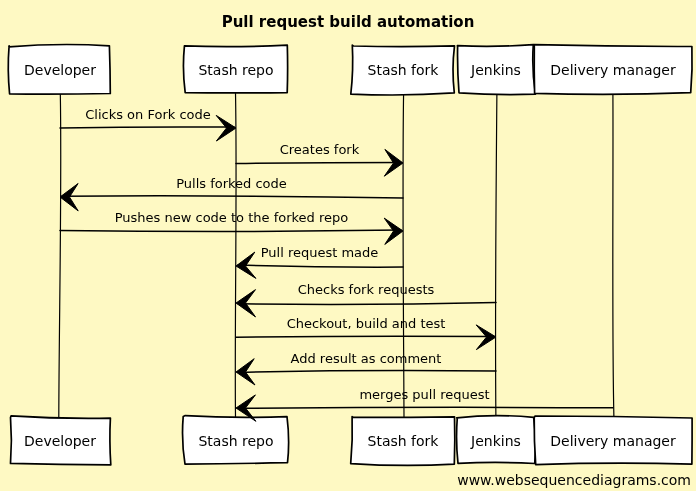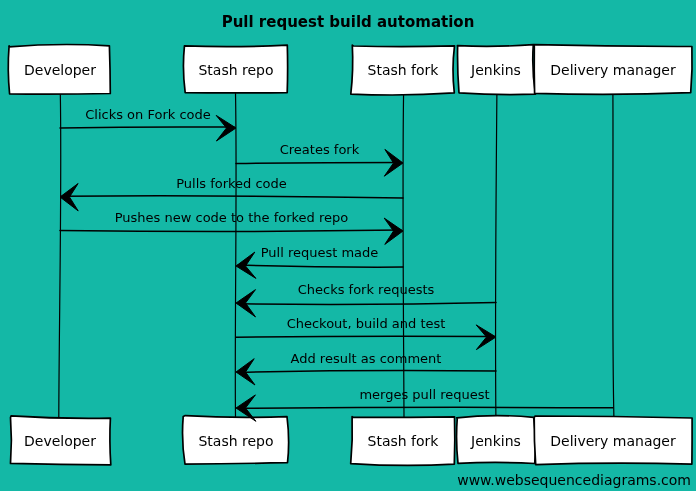--- a/index.html
+++ b/index.html
@@ -1,20 +1,20 @@
 <!DOCTYPE html>
 <html><head>
 <meta charset="utf-8">
 <style>
   html, body { margin: 0; padding: 0; background: #ffffff; }
   .stage {
     position: relative;
     width: 696px;
     height: 491px;
-    background: #14b8a6;
+    background: #fef9c3;
     overflow: hidden;
     font-family: "DejaVu Sans", sans-serif;
   }
   svg { display: block; }
   .title       { font-family: "DejaVu Sans", sans-serif; font-size: 15px; font-weight: bold; fill: #000; }
   .actor-label { font-family: "DejaVu Sans", sans-serif; font-size: 14px; fill: #000; }
   .msg-label   { font-family: "DejaVu Sans", sans-serif; font-size: 13px; fill: #000; }
   .watermark   { font-family: "DejaVu Sans", sans-serif; font-size: 14px; fill: #000; }
   path.box      { fill: #ffffff; stroke: #000; stroke-width: 1.7; stroke-linejoin: round; }
   path.lifeline { fill: none; stroke: #000; stroke-width: 1.2; stroke-linecap: round; }

